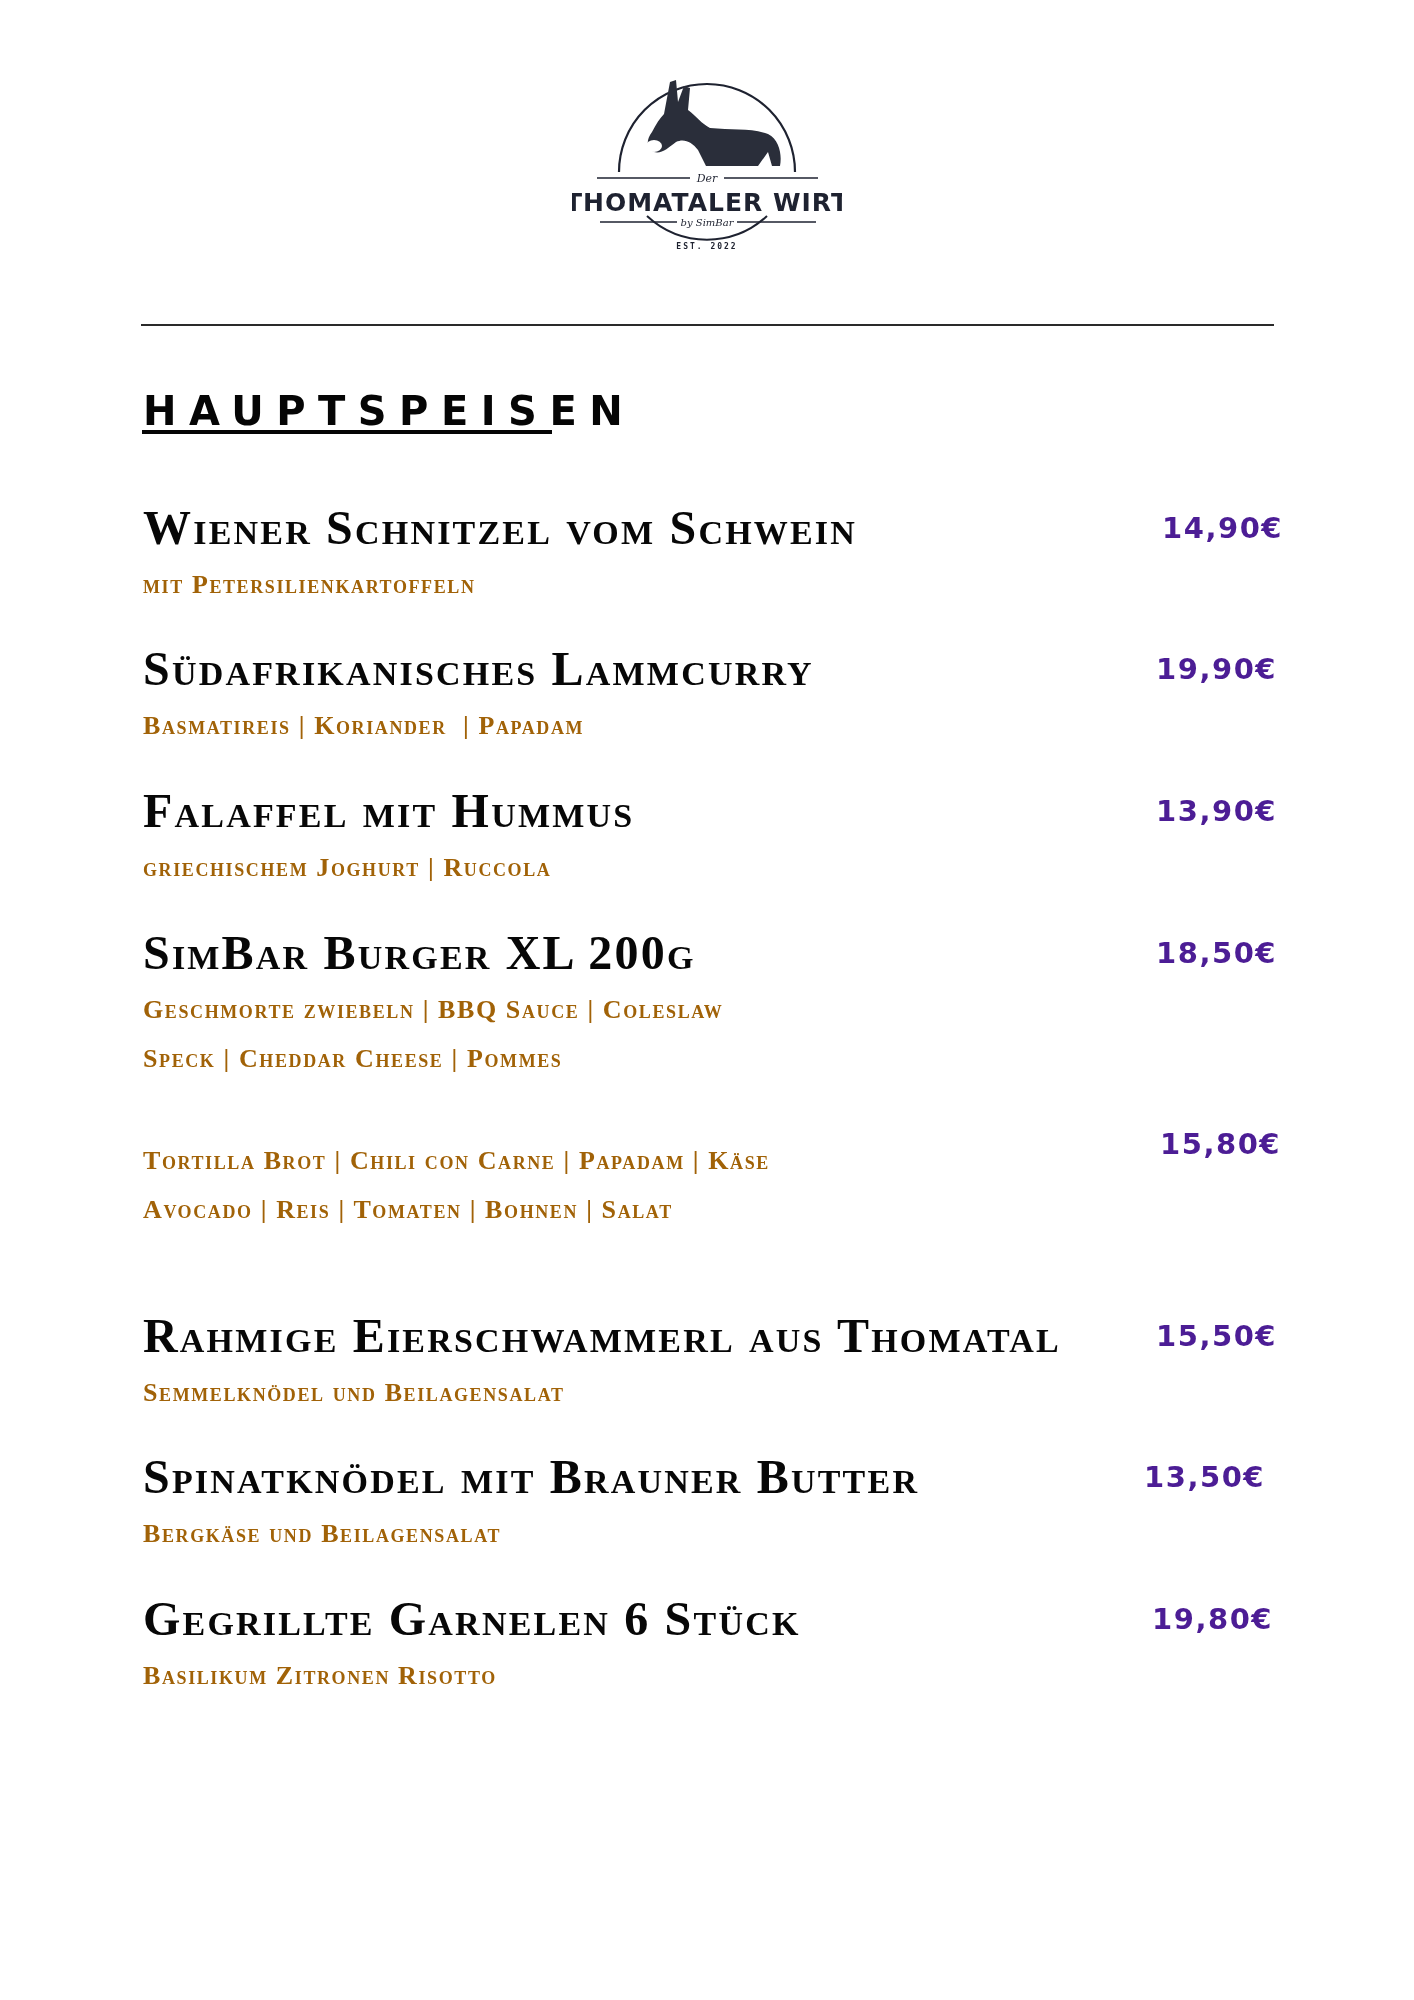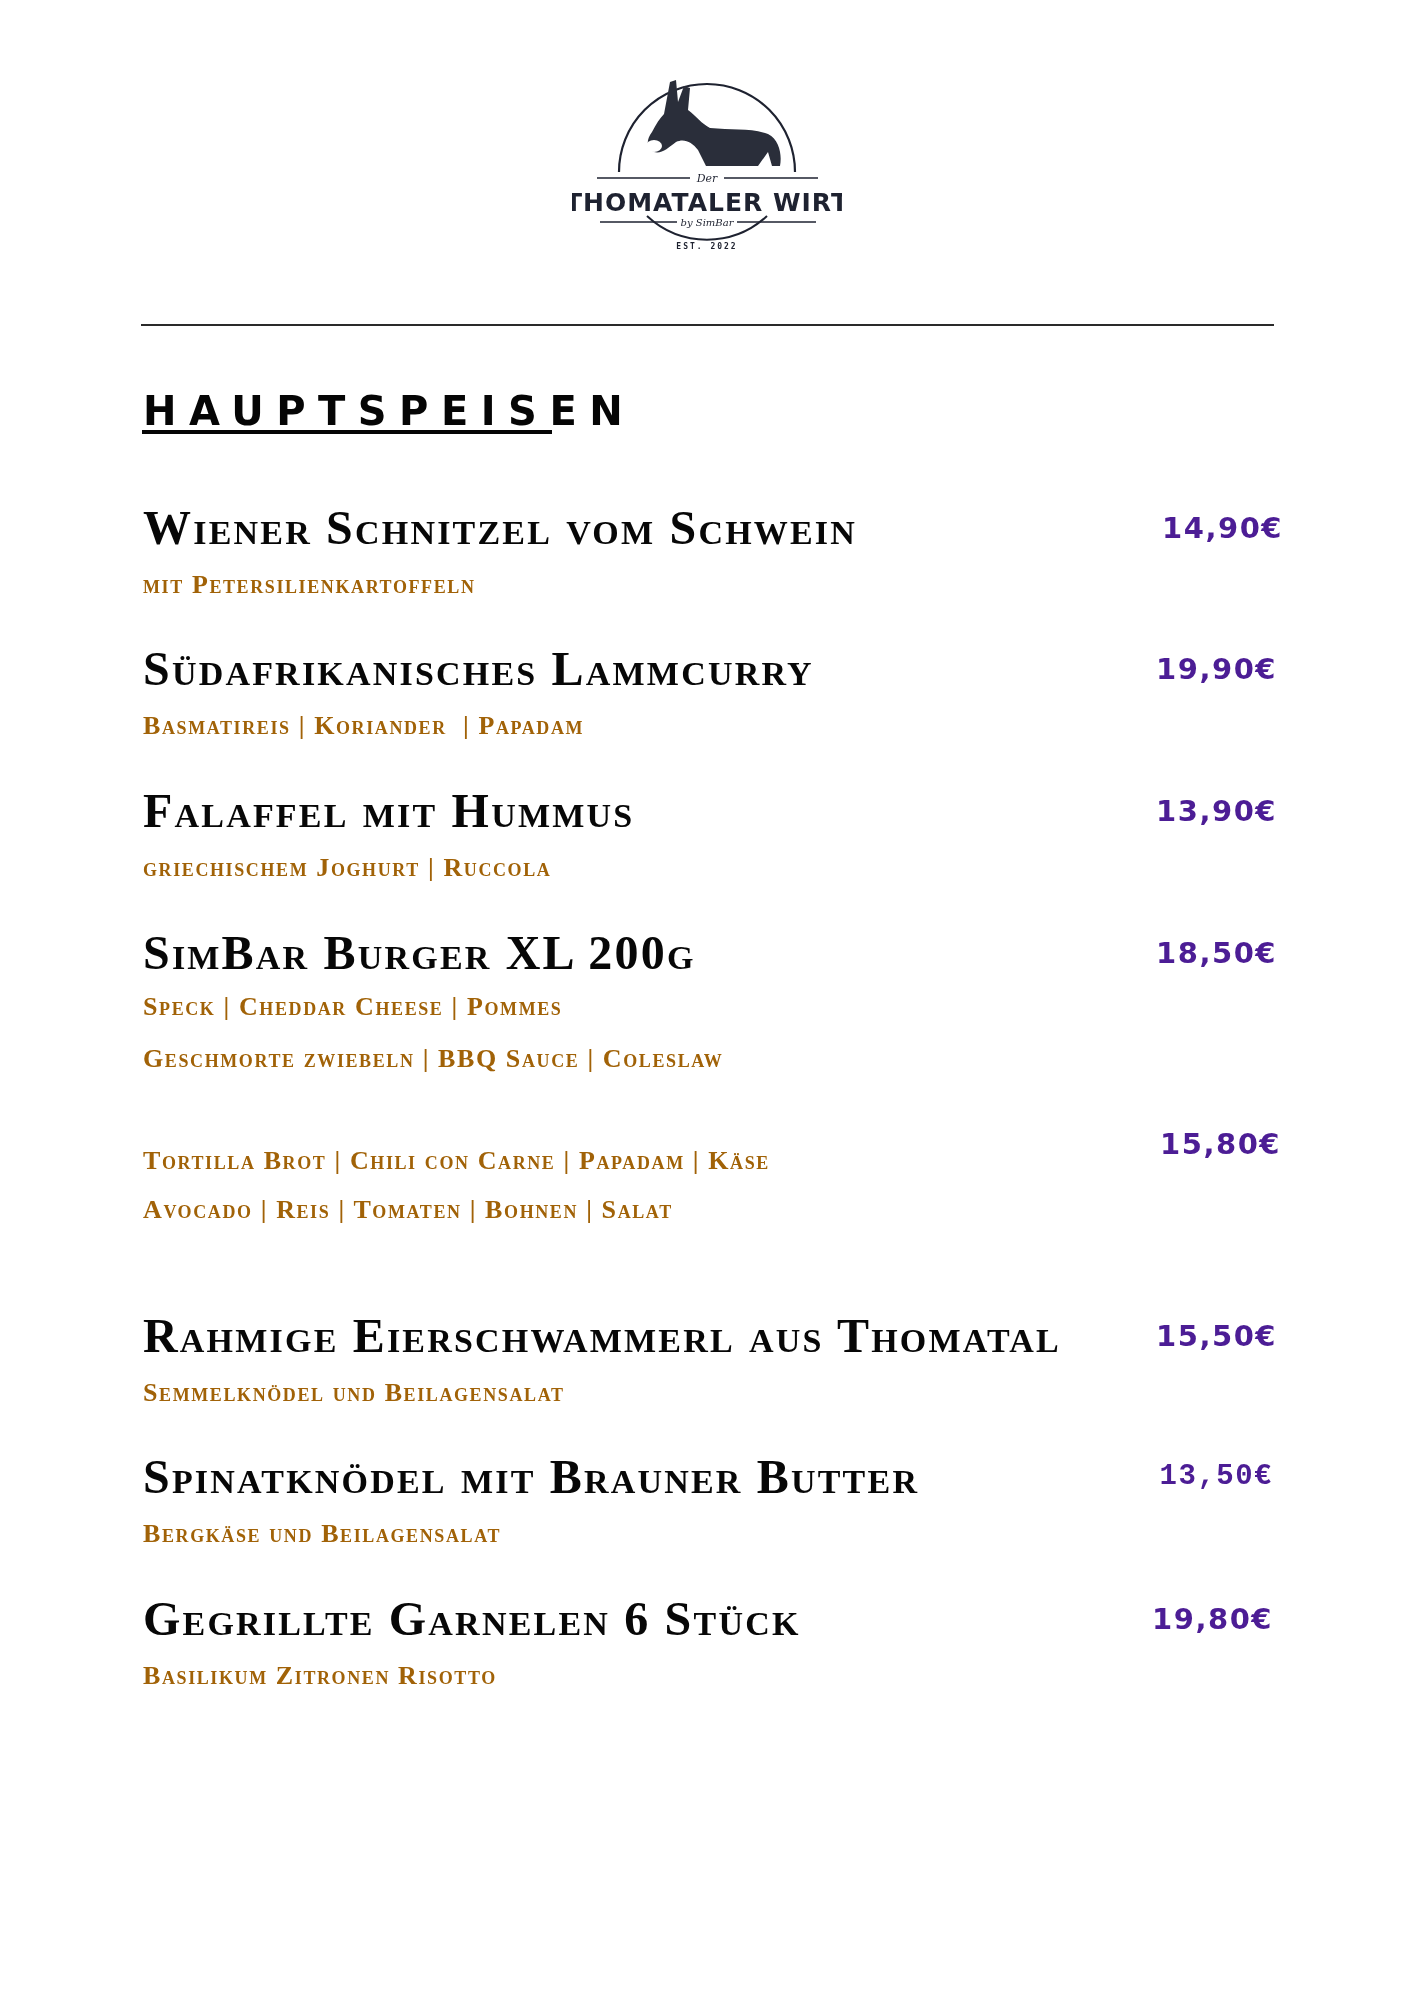--- a/index.html
+++ b/index.html
@@ -61,39 +61,39 @@
 
 <div class="item" style="top:791px;">
   <div class="item-title">Falaffel mit Hummus</div>
   <div class="item-price" style="right:6px;">13,90€</div>
   <div class="item-desc desc1">griechischem Joghurt | Ruccola</div>
 </div>
 
 <div class="item" style="top:933px;">
   <div class="item-title">SimBar Burger XL 200g</div>
   <div class="item-price" style="right:6px;">18,50€</div>
+  <div class="item-desc desc1">Geschmorte zwiebeln | BBQ Sauce | Coleslaw</div>
   <div class="item-desc desc2">Speck | Cheddar Cheese | Pommes</div>
-  <div class="item-desc desc1">Geschmorte zwiebeln | BBQ Sauce | Coleslaw</div>
 </div>
 
 <div class="item" style="top:1124px;">
   <div class="item-price" style="right:2px;">15,80€</div>
   <div class="item-desc desc1">Tortilla Brot | Chili con Carne | Papadam | Käse</div>
   <div class="item-desc desc2">Avocado | Reis | Tomaten | Bohnen | Salat</div>
 </div>
 
 <div class="item" style="top:1316px;">
   <div class="item-title">Rahmige Eierschwammerl aus Thomatal</div>
   <div class="item-price" style="right:6px;">15,50€</div>
   <div class="item-desc desc1">Semmelknödel und Beilagensalat</div>
 </div>
 
 <div class="item" style="top:1457px;">
   <div class="item-title">Spinatknödel mit Brauner Butter</div>
-  <div class="item-price" style="right:10px;font-family:Liberation Mono, monospace;">13,50€</div>
+  <div class="item-price" style="right:18px;">13,50€</div>
   <div class="item-desc desc1">Bergkäse und Beilagensalat</div>
 </div>
 
 <div class="item" style="top:1599px;">
   <div class="item-title">Gegrillte Garnelen 6 Stück</div>
   <div class="item-price" style="right:10px;">19,80€</div>
   <div class="item-desc desc1">Basilikum Zitronen Risotto</div>
 </div>
 
 </body></html>

